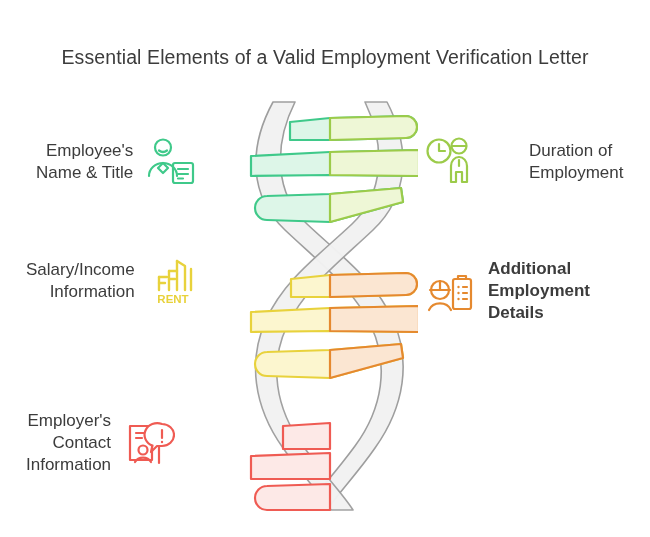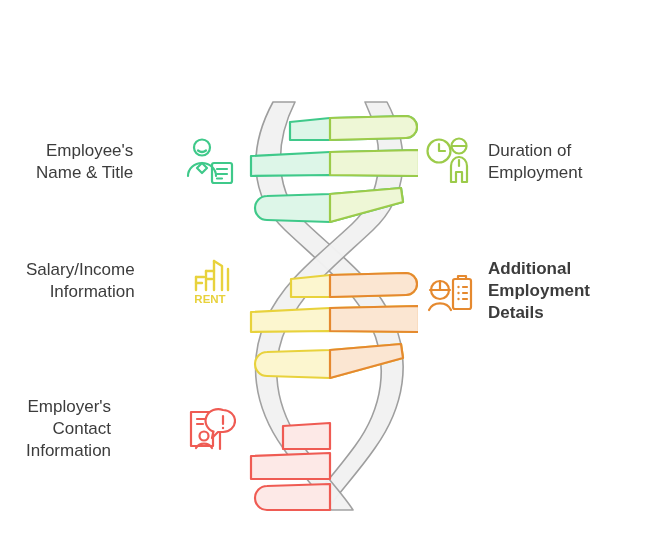--- a/index.html
+++ b/index.html
@@ -37,21 +37,21 @@
   }
 
   
   .item {
     position: absolute;
     display: flex;
     align-items: center;
   }
   .item.left {
     flex-direction: row;
-    justify-content: space-between;
+    justify-content: flex-start;
   }
   .item.right {
     flex-direction: row;
     justify-content: flex-start;
   }
   .item-label {
     font-size: 17px;
     line-height: 1.28;
     color: #3c3c3c;
     white-space: pre-line;
@@ -62,38 +62,39 @@
   .item-icon {
     width: 52px;
     height: 52px;
     flex: 0 0 52px;
     display: block;
   }
 
   
   #item-employee-name   { left: 36px;  top: 136px; width: 200px; }
   #item-salary          { left: 26px;  top: 255px; width: 210px; }
-  #item-employer-contact{ left: 26px;  top: 396px; width: 210px; }
-  #item-duration        { left: 424px; top: 136px; width: 215px; }
+  #item-employer-contact{ left: 26px;  top: 410px; width: 210px; }
+  #item-duration        { left: 424px; top: 136px; width: 215px; gap: 41px; }
   #item-additional      { left: 424px; top: 258px; width: 215px; font-weight: bold; }
 
   
   #dna {
     position: absolute;
     left: 243px;
     top: 98px;
     width: 175px;
     height: 415px;
   }
 </style>
 </head>
 <body>
 
 <div id="infographic">
 
+  <div class="title">Essential Elements of a Valid Employment Verification Letter</div>
 
   <svg id="dna" viewBox="0 0 175 415" xmlns="http://www.w3.org/2000/svg">
     <defs>
       <clipPath id="clipTop">
         <path d="M20,5 C5,40 5,80 18,115 C30,150 55,170 87,175 C119,170 144,150 156,115 C169,80 169,40 154,5 Z"></path>
       </clipPath>
     </defs>
 
     <path d="M30,4
              C5,50 6,98 42,132

